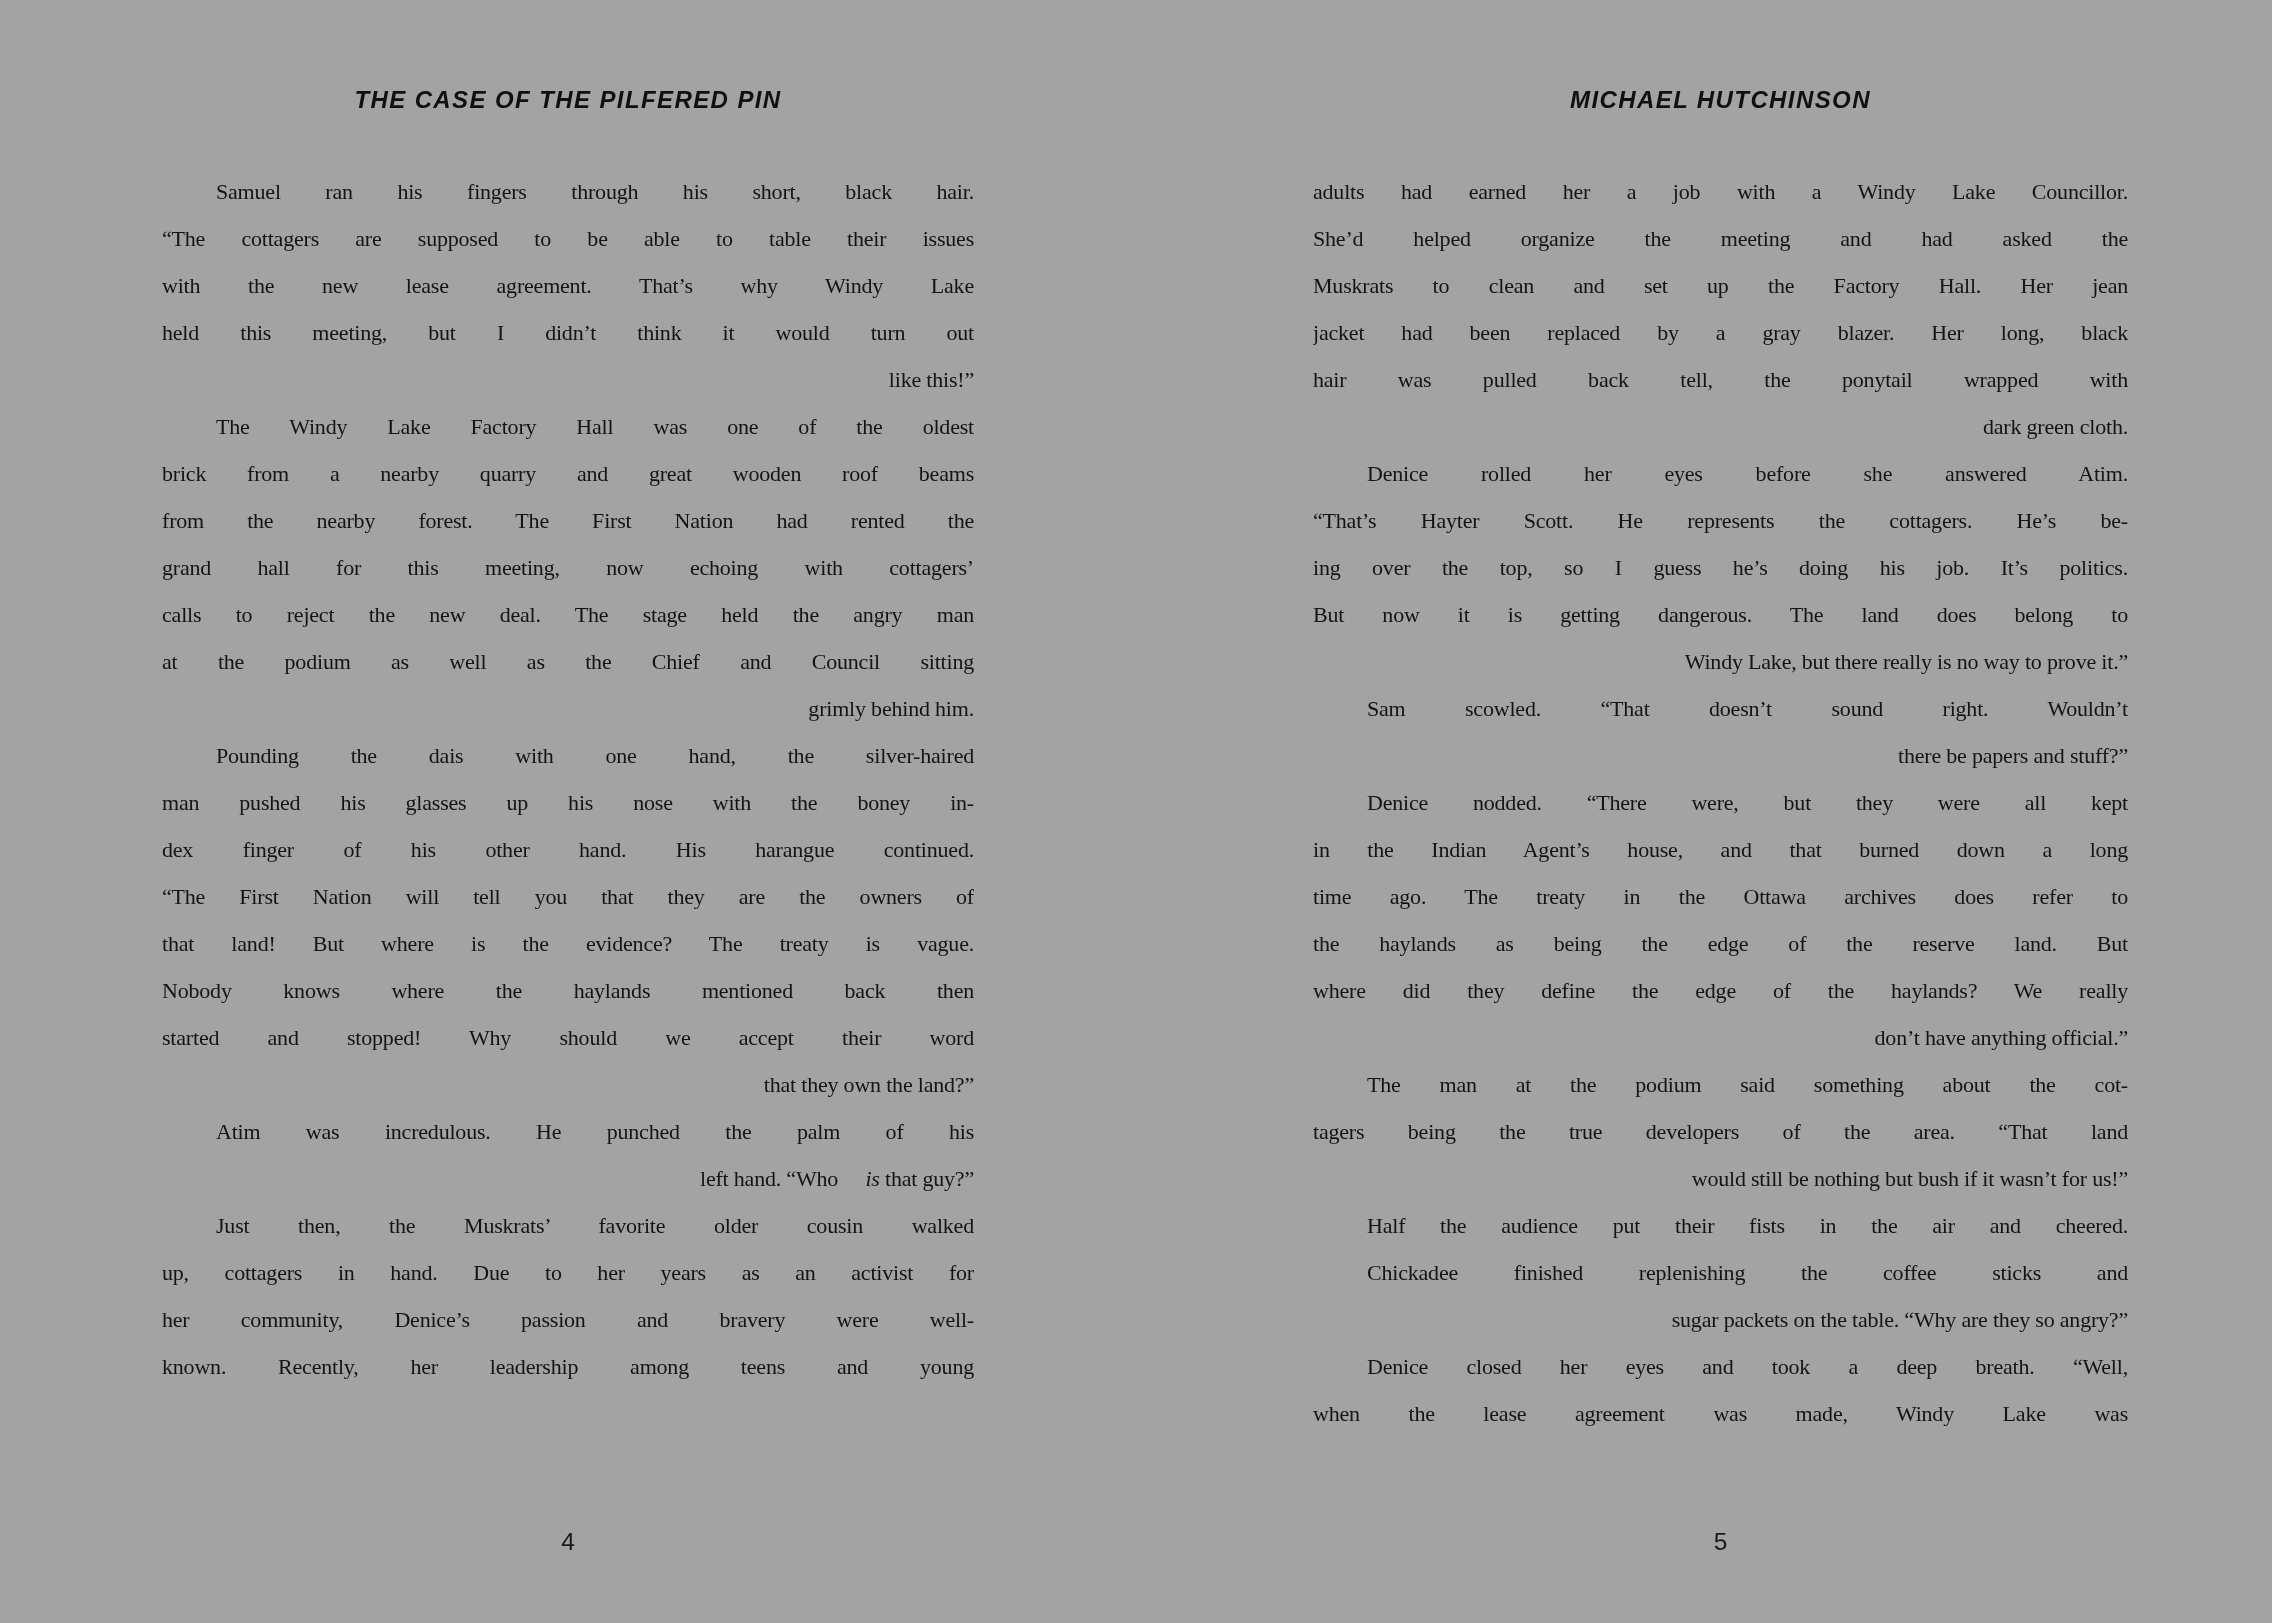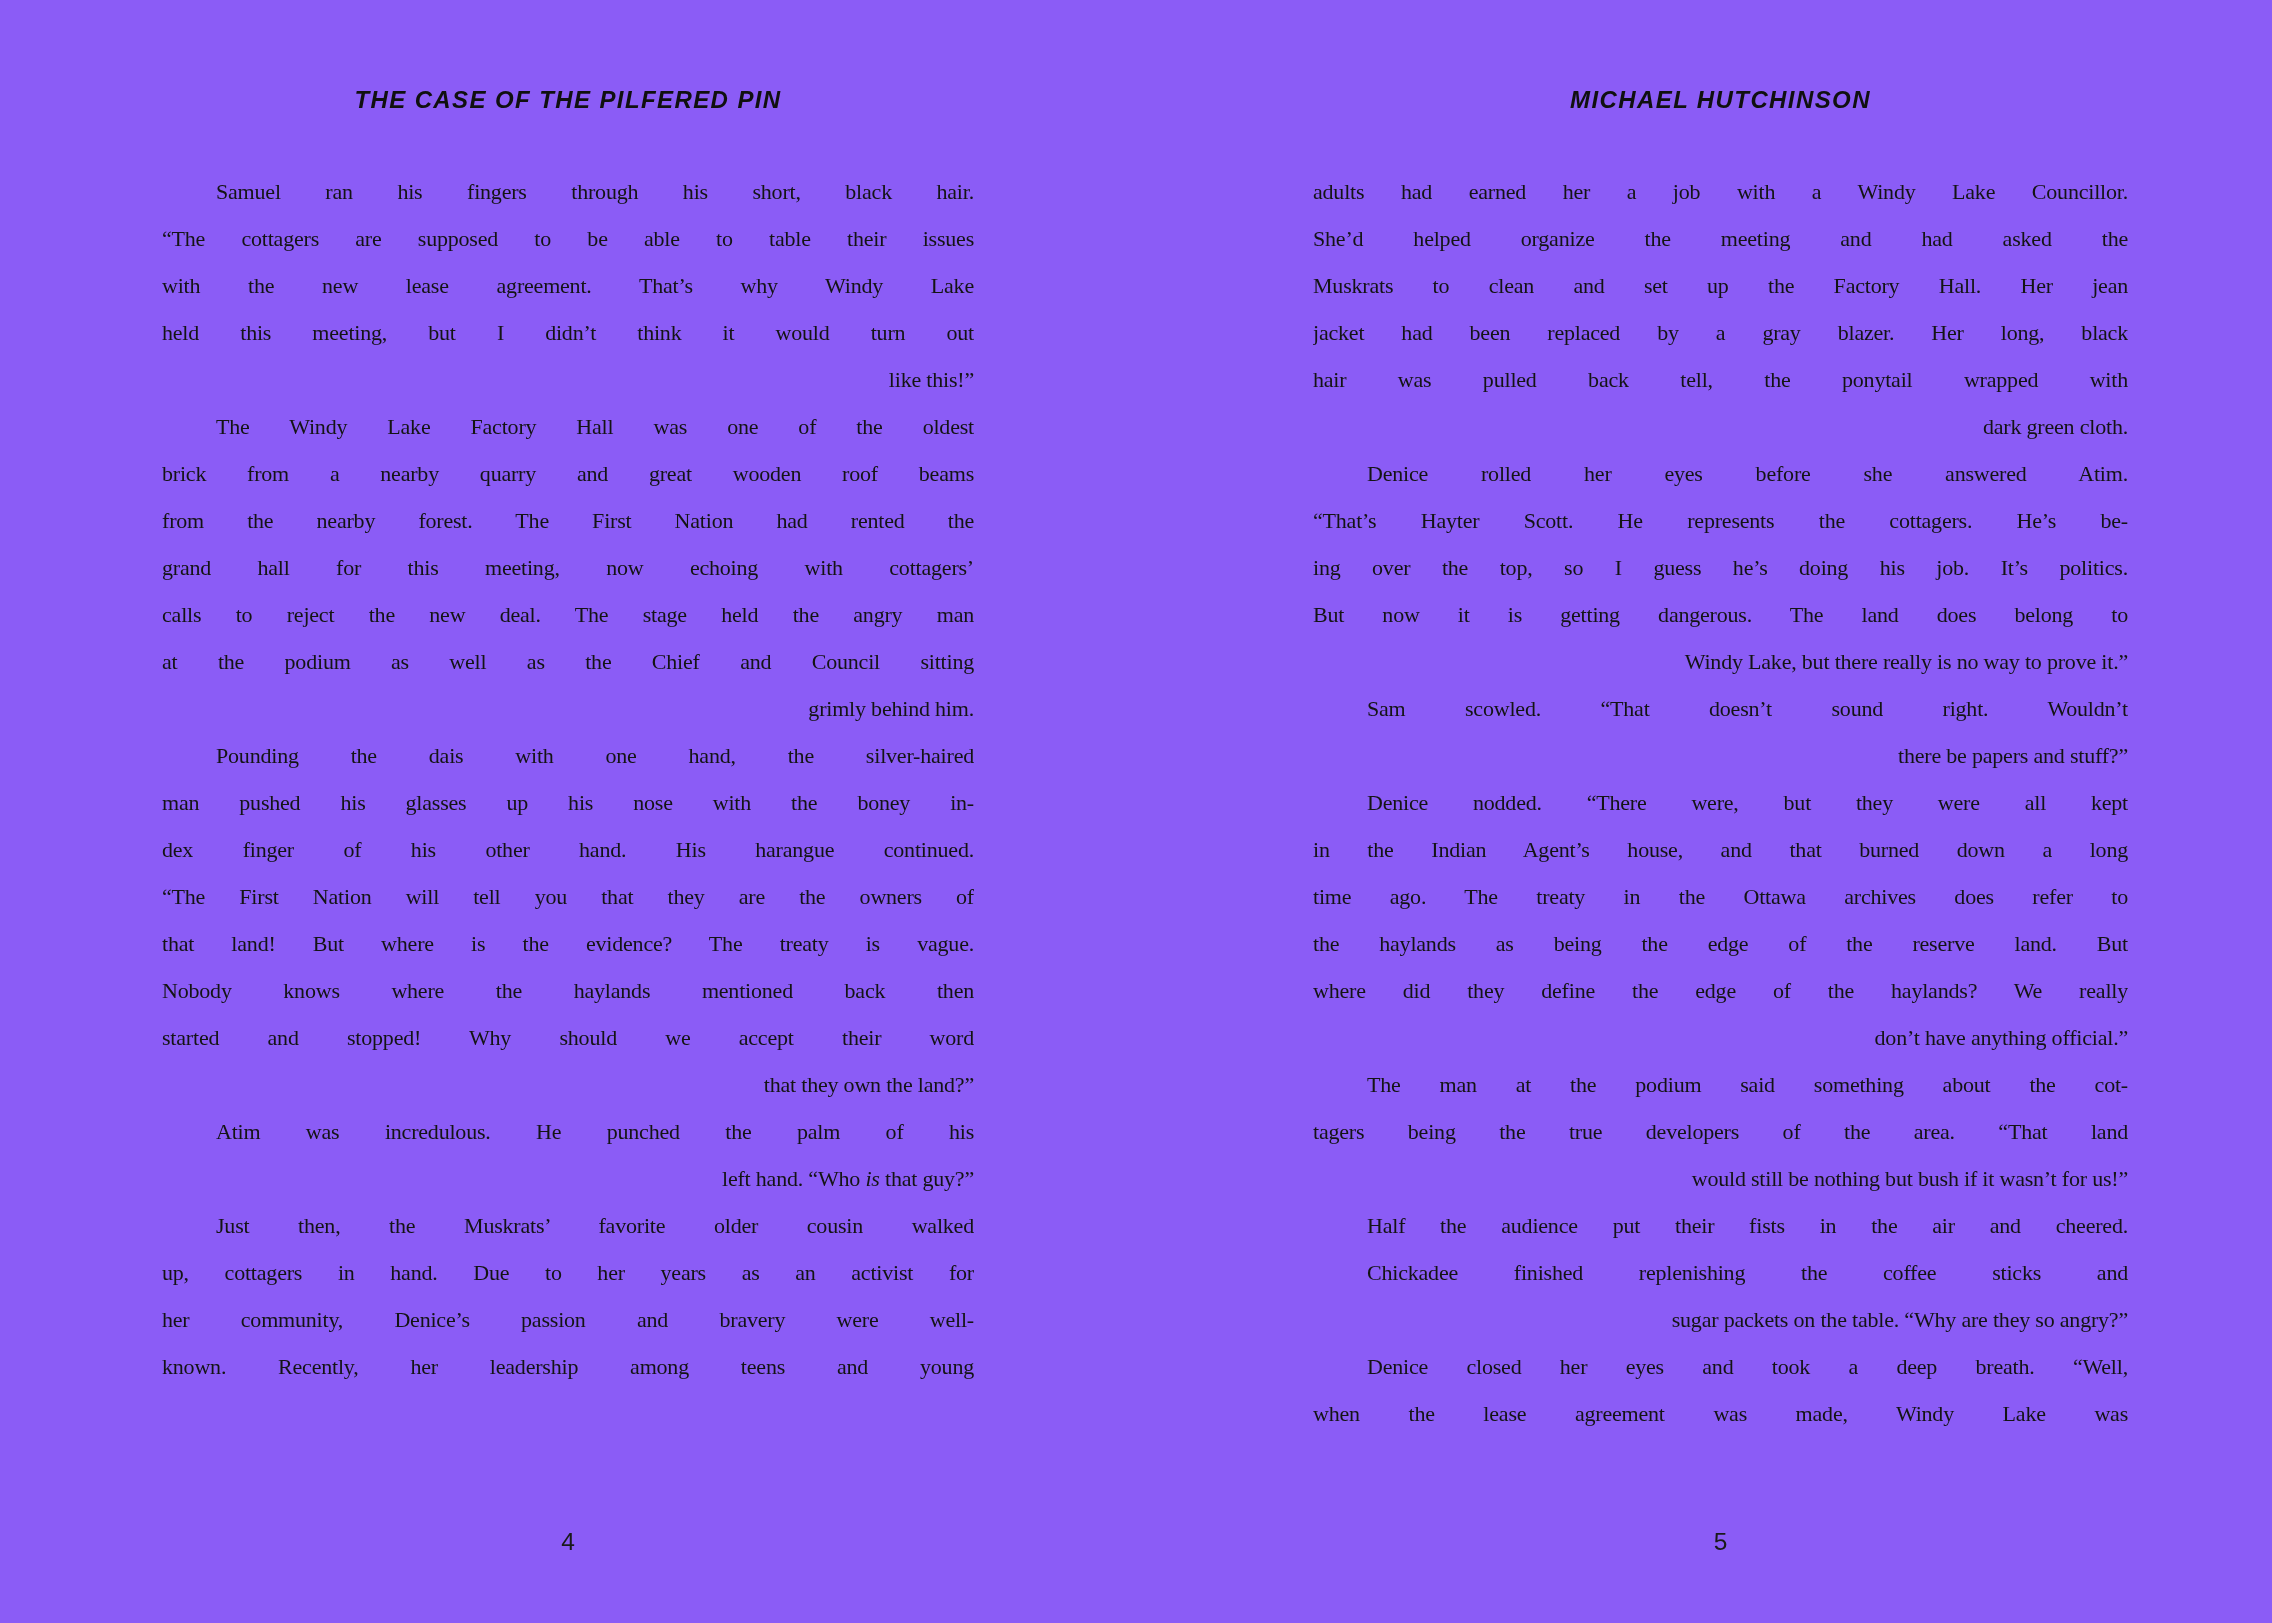--- a/index.html
+++ b/index.html
@@ -1,20 +1,20 @@
 <!DOCTYPE html>
 <html style="font-size:11.5px"><head>
 <meta charset="utf-8">
 <style>
   html, body { margin: 0; padding: 0; background: #ffffff; }
   .spread {
     position: relative;
     width: 2273px;
     height: 1623px;
-    background: #8b5cf6;
+    background: #a3a3a3;
     color: #141414;
     font-family: "Liberation Serif", serif;
   }
   .page { position: absolute; top: 0; height: 1623px; }
   .page.left  { left: 162px;  width: 812px; }
   .page.right { left: 1313px; width: 815px; }
 
   .running-head {
     position: absolute;
     top: 85px;
@@ -42,21 +42,21 @@
     font-size: 22px;
     letter-spacing: -0.2px;
     text-align: justify;
     overflow: hidden;
   }
   
   .line::after { content: ""; display: inline-block; width: 100%; }
   .line.short { text-align: right; }
   .line.short::after { content: none; }
   .line.indent { text-indent: 54px; }
-  .line em { font-style: italic; }
+  .line em { font-style: italic; margin-left: 22px; }
 
   .page-number {
     position: absolute;
     top: 1528px;
     left: 0;
     width: 100%;
     text-align: center;
     font-family: "Liberation Sans", sans-serif;
     font-weight: 400;
     font-size: 24.5px;

